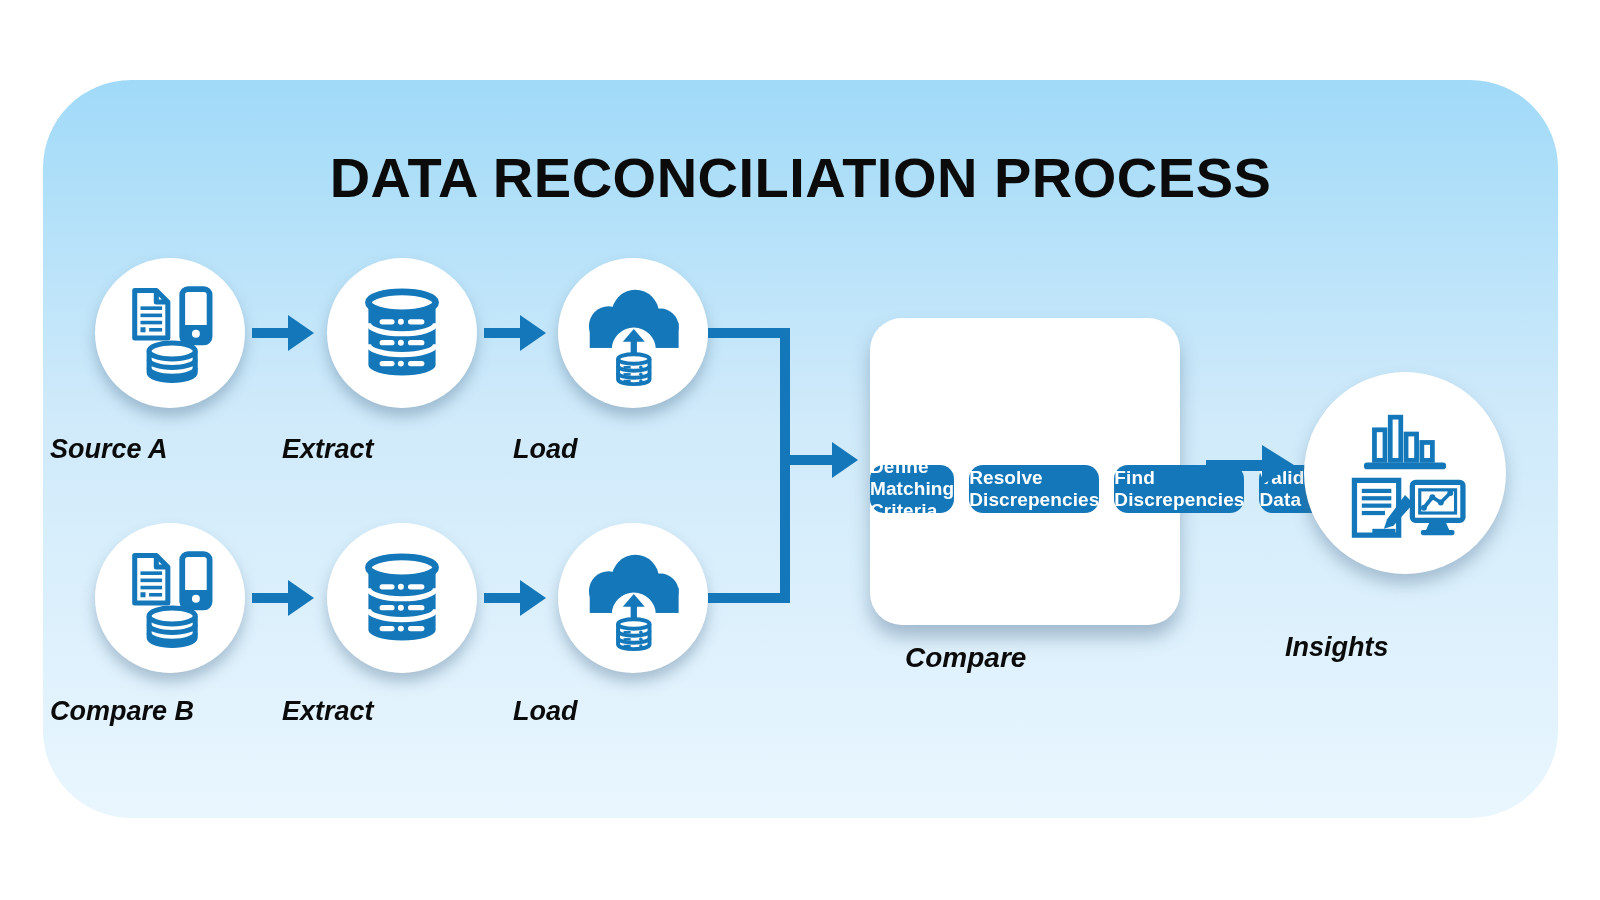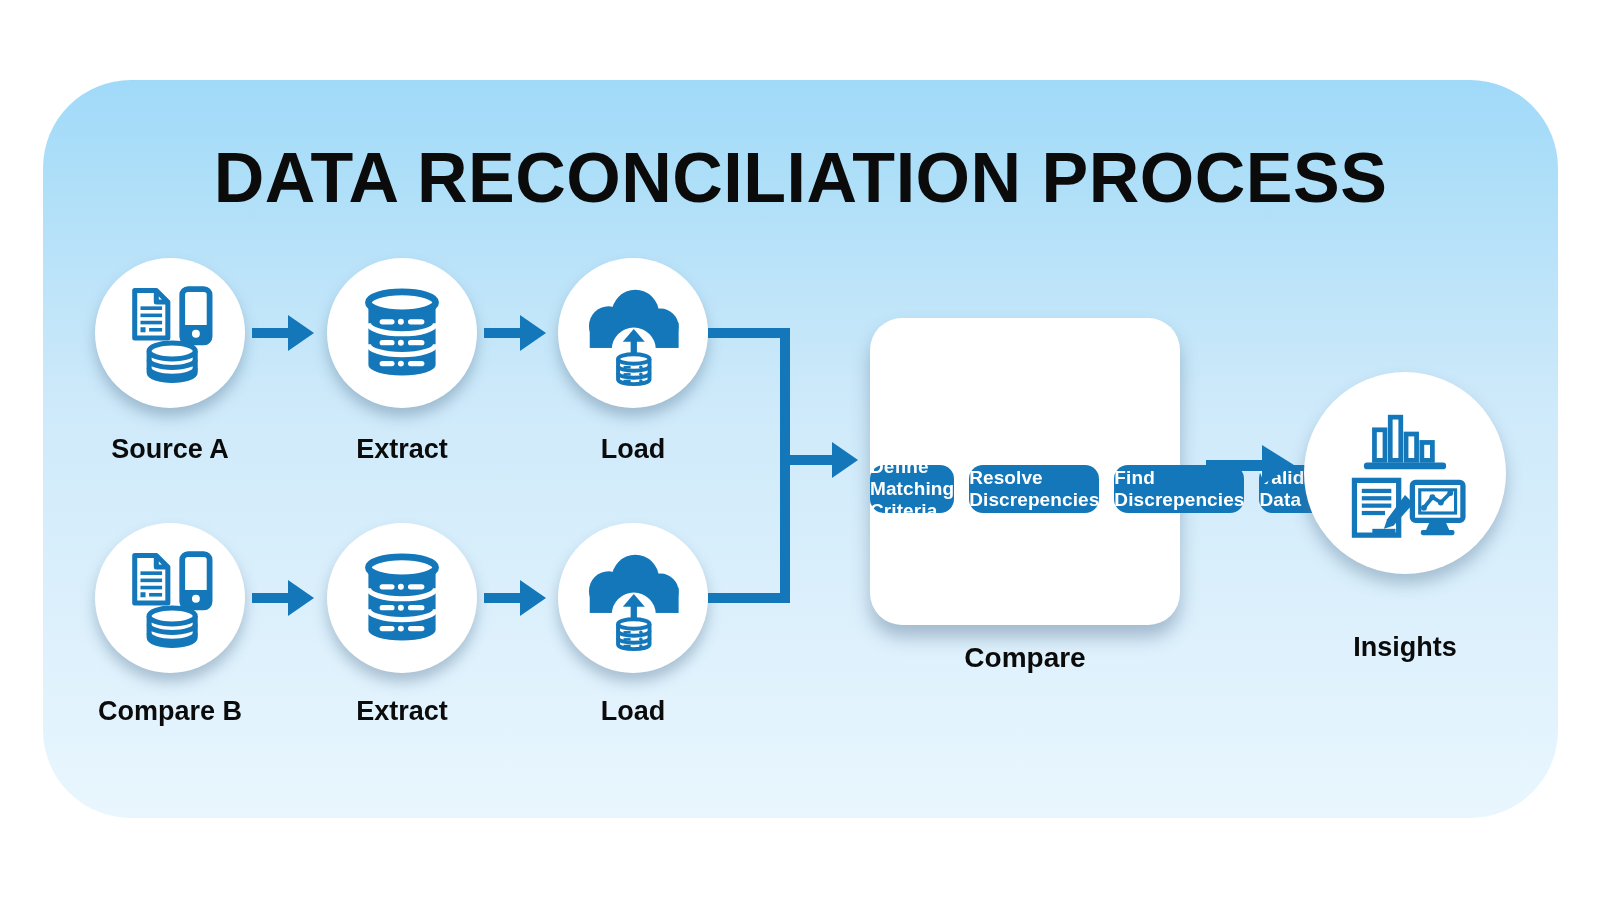--- a/index.html
+++ b/index.html
@@ -7,36 +7,36 @@
     position:relative;width:1600px;height:900px;overflow:hidden;
     font-family:"Liberation Sans",sans-serif;background:#ffffff;
   }
   .card{
     position:absolute;left:43px;top:80px;width:1515px;height:738px;
     border-radius:88px;
     background:linear-gradient(180deg,#a0daf8 0%,#cfeafa 45%,#e9f6fe 100%);
   }
   .title{
     position:absolute;left:43px;top:148px;width:1515px;margin:0;
-    text-align:center;font-size:70px;line-height:60px;font-weight:700;
+    text-align:center;font-size:56px;line-height:60px;font-weight:700;
     letter-spacing:.5px;color:#0b0b0b;
   }
   .circle{
     position:absolute;width:150px;height:150px;border-radius:50%;
     background:#ffffff;box-shadow:0 9px 14px rgba(80,110,140,.38);
     display:flex;align-items:center;justify-content:center;
   }
   .circle-lg{
     position:absolute;width:202px;height:202px;border-radius:50%;
     background:#ffffff;box-shadow:0 10px 16px rgba(80,110,140,.38);
     display:flex;align-items:center;justify-content:center;
   }
   .node-label{
-    position:absolute;width:240px;text-align:center;
-    font-size:27px;font-weight:700;color:#0b0b0b;
+    position:absolute;width:240px;
+    font-size:27px;font-weight:700;color:#0b0b0b;font-style:italic;
   }
   .arr{position:absolute;}
   .arr .fill{fill:#1377b9;}
   .pipe{position:absolute;background:#1377b9;}
   .compare-box{
     position:absolute;left:870px;top:318px;width:310px;height:307px;
     border-radius:32px;background:#ffffff;
     box-shadow:0 12px 18px rgba(80,110,140,.42);
     display:flex;flex-direction:row;align-items:center;
     padding-top:34px;box-sizing:border-box;gap:15px;

